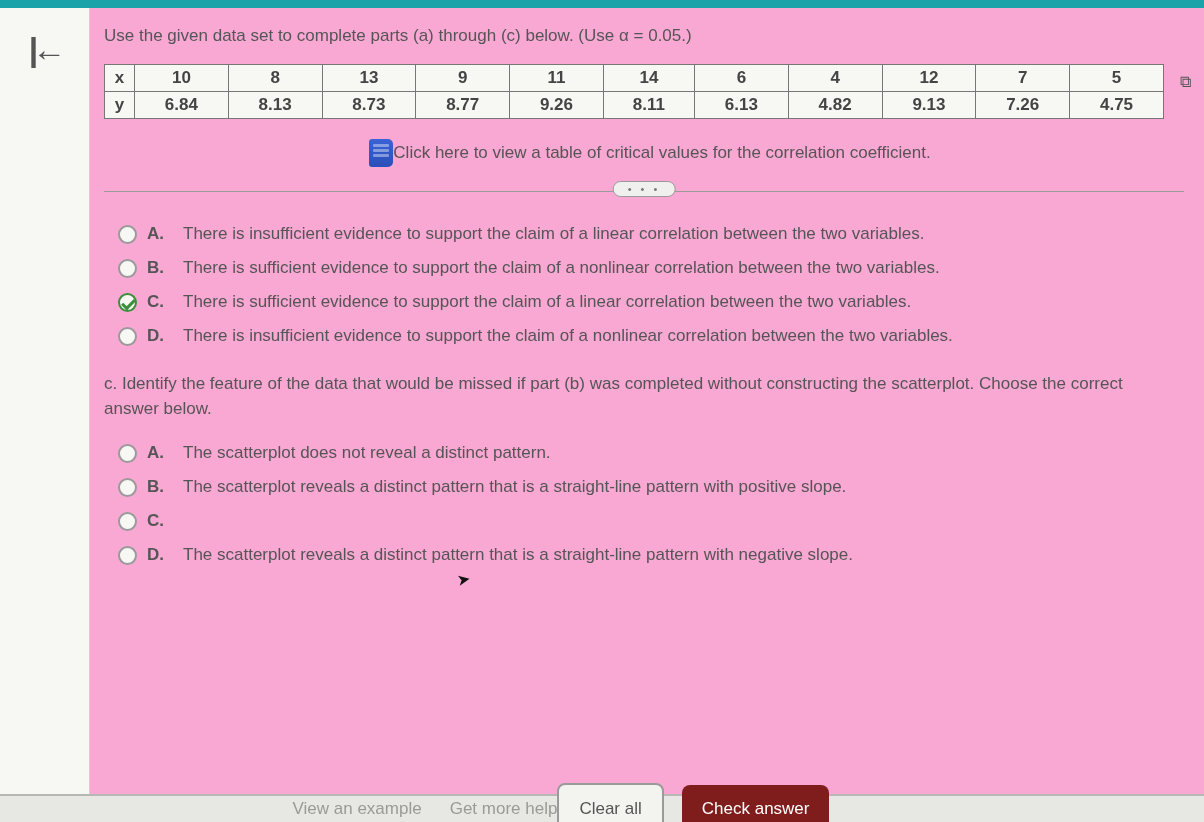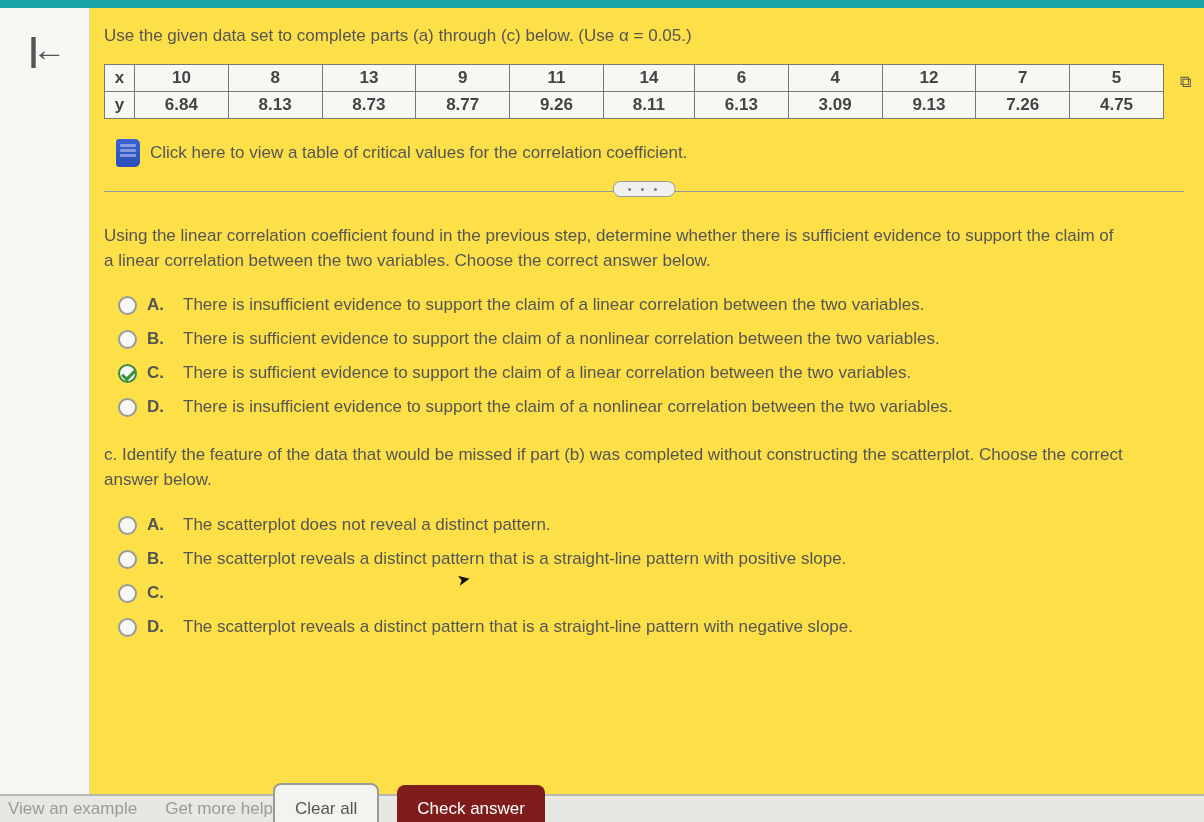--- a/index.html
+++ b/index.html
@@ -25,21 +25,21 @@
   .back-icon {
     font-size: 34px;
     color: #555;
     font-weight: bold;
     letter-spacing: -6px;
     cursor: pointer;
     user-select: none;
   }
   .main {
     flex: 1;
-    background: #fde047;
+    background: #f9a8d4;
     padding: 18px 20px 0 14px;
     position: relative;
   }
   .prompt {
     font-size: 17px;
     color: #555;
     margin-bottom: 18px;
   }
   table.data {
     border-collapse: collapse;
@@ -58,22 +58,23 @@
   table.data th { width: 30px; font-weight: bold; }
   .copy-icon {
     position:absolute;
     right: 6px;
     top: 65px;
     width:18px; height:18px;
     color:#555;
     font-size:16px;
   }
   .link-row {
-    display:flex; align-items:center; gap:10px;
+    display:flex; align-items:center; 
     margin: 0 0 20px 12px;
+    justify-content: center;
   }
   .book-icon {
     width: 24px; height: 28px;
     background: linear-gradient(#3a62d6,#2b4fb8);
     border-radius: 3px 5px 5px 3px;
     position: relative;
   }
   .book-icon::after{
     content:""; position:absolute; left:4px; top:5px; right:4px; height:3px;
     background: rgba(255,255,255,.4); border-radius:1px;
@@ -112,21 +113,21 @@
   }
   .opt-letter { font-weight:bold; margin-right:6px; min-width:20px;}
   .cursor-arrow {
     position:absolute; left:367px; top:562px; font-size:16px; color:#111;
     transform: rotate(-10deg);
   }
   .bottom-bar {
     position:fixed; bottom:0; left:0; right:0;
     height:28px; background:#e7e7e4;
     border-top:2px solid #b7b7b4;
-    display:flex; align-items:center; justify-content:flex-start;
+    display:flex; align-items:center; justify-content:center;
     padding: 0 90px 0 8px;
   }
   .bb-left { display:flex; gap:28px; color:#666; font-size:17px;}
   .bb-left span { cursor:pointer; }
   .btn {
     border-radius:8px; padding:14px 20px; font-size:17px; cursor:pointer;
     user-select:none;
   }
   .btn-clear { background:#f3f3f0; color:#555; border:2px solid #9a9a9a; margin-right:18px;}
   .btn-check { background:#7f1d1d; color:#fff; border:none; }
@@ -162,40 +163,39 @@
       </tr>
       <tr>
         <th>y</th>
         <td>6.84</td>
         <td>8.13</td>
         <td>8.73</td>
         <td>8.77</td>
         <td>9.26</td>
         <td>8.11</td>
         <td>6.13</td>
-        <td>3.09</td>
+        <td>4.82</td>
         <td>9.13</td>
         <td>7.26</td>
         <td>4.75</td>
       </tr>
     </tbody>
       </table>
     <div class="copy-icon">⧉</div>
 
     <div class="link-row">
       <div class="book-icon"></div>
       <div class="link-text">Click here to view a table of critical values for the correlation coefficient.</div>
     </div>
 
     <div class="divider-wrap">
       <hr>
       <div class="pill">• • •</div>
     </div>
 
-    <div class="qtext">Using the linear correlation coefficient found in the previous step, determine whether there is sufficient evidence to support the claim of a linear correlation between the two variables. Choose the correct answer below.</div>
     <div class="options">
       <div class="opt">
         <div class="radio"></div>
         <span class="opt-letter">A.</span>
         <span>There is insufficient evidence to support the claim of a linear correlation between the two variables.</span>
       </div>
       <div class="opt">
         <div class="radio"></div>
         <span class="opt-letter">B.</span>
         <span>There is sufficient evidence to support the claim of a nonlinear correlation between the two variables.</span>

